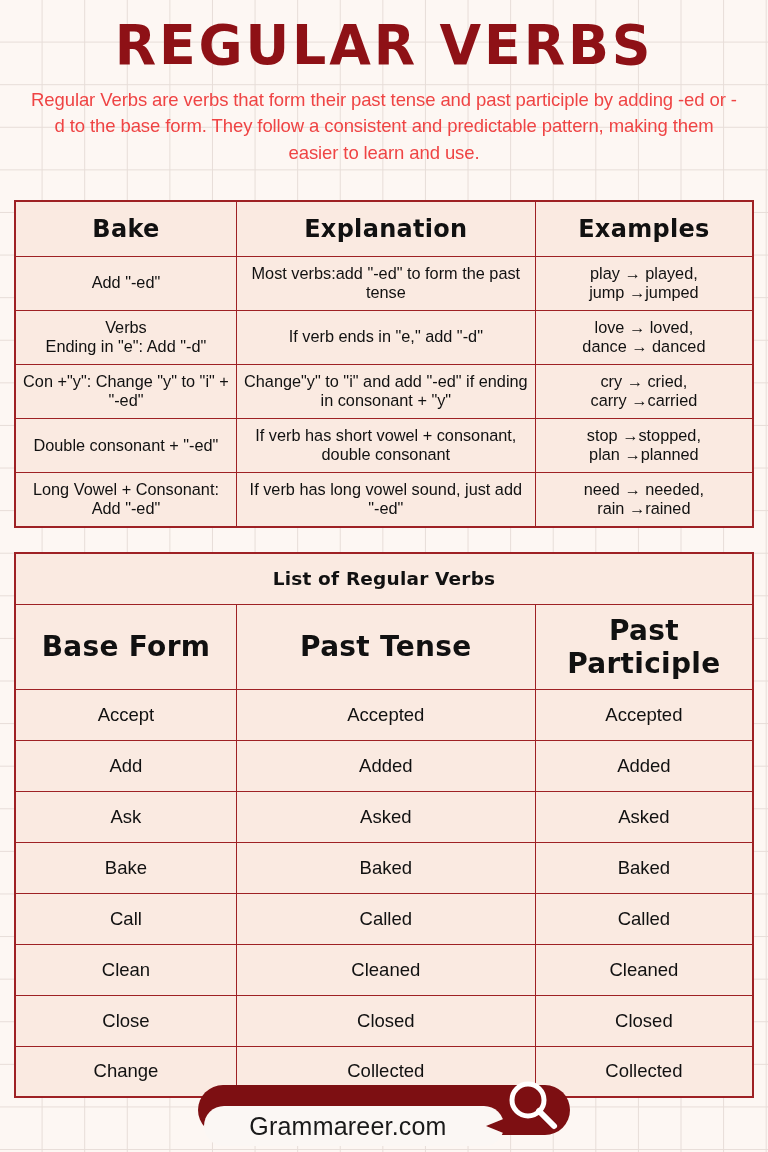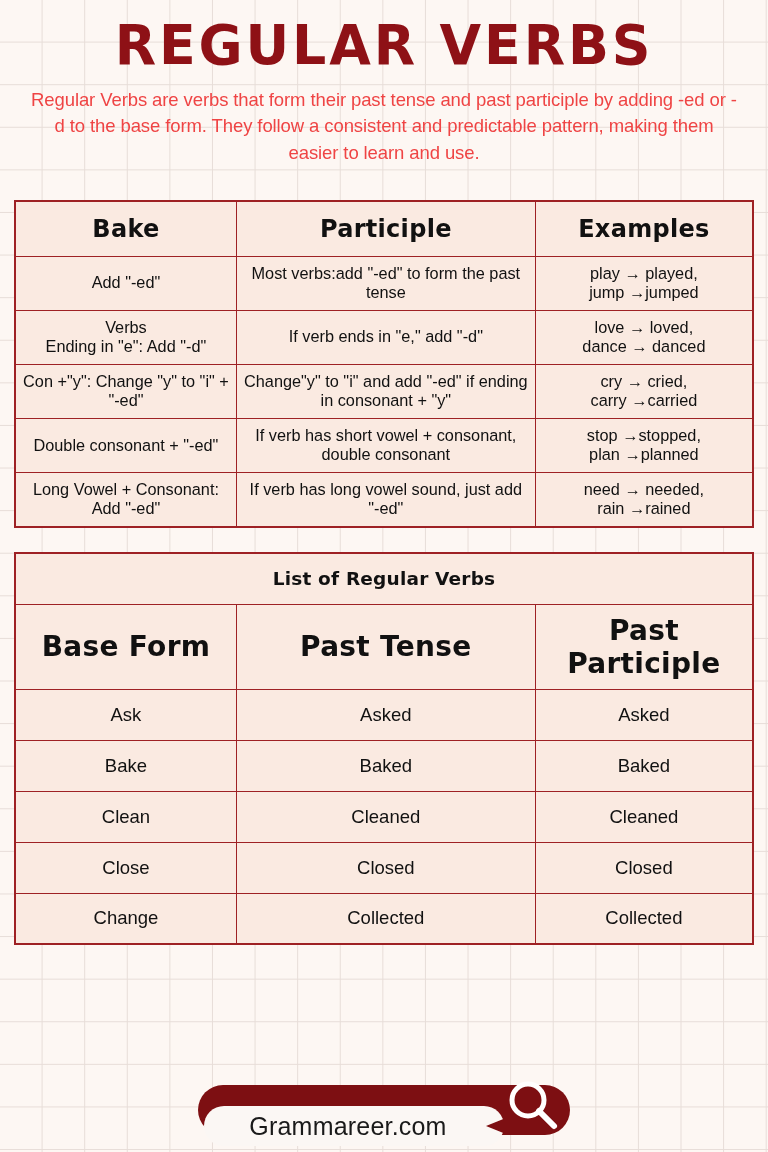--- a/index.html
+++ b/index.html
@@ -163,21 +163,21 @@
 
   <table class="tbl" id="rules-table">
     <colgroup>
         <col class="c1">
         <col class="c2">
         <col class="c3">
       </colgroup>
     <thead>
       <tr>
         <th>Bake</th>
-        <th>Participle</th>
+        <th>Explanation</th>
         <th>Examples</th>
       </tr>
     </thead>
     <tbody id="rules-body">
         <tr>
           <td>Add "-ed"</td>
           <td>Most verbs:add "-ed" to form the past tense</td>
           <td>play → played,<br>jump →jumped</td>
         </tr>
         <tr>
@@ -214,28 +214,43 @@
         <td class="tbl-title" colspan="3">List of Regular Verbs</td>
       </tr>
       <tr>
         <th class="col-head">Base Form</th>
         <th class="col-head">Past Tense</th>
         <th class="col-head">Past Participle</th>
       </tr>
     </thead>
     <tbody id="verbs-body">
         <tr>
+          <td>Accept</td>
+          <td>Accepted</td>
+          <td>Accepted</td>
+        </tr>
+        <tr>
+          <td>Add</td>
+          <td>Added</td>
+          <td>Added</td>
+        </tr>
+        <tr>
           <td>Ask</td>
           <td>Asked</td>
           <td>Asked</td>
         </tr>
         <tr>
           <td>Bake</td>
           <td>Baked</td>
           <td>Baked</td>
+        </tr>
+        <tr>
+          <td>Call</td>
+          <td>Called</td>
+          <td>Called</td>
         </tr>
         <tr>
           <td>Clean</td>
           <td>Cleaned</td>
           <td>Cleaned</td>
         </tr>
         <tr>
           <td>Close</td>
           <td>Closed</td>
           <td>Closed</td>

